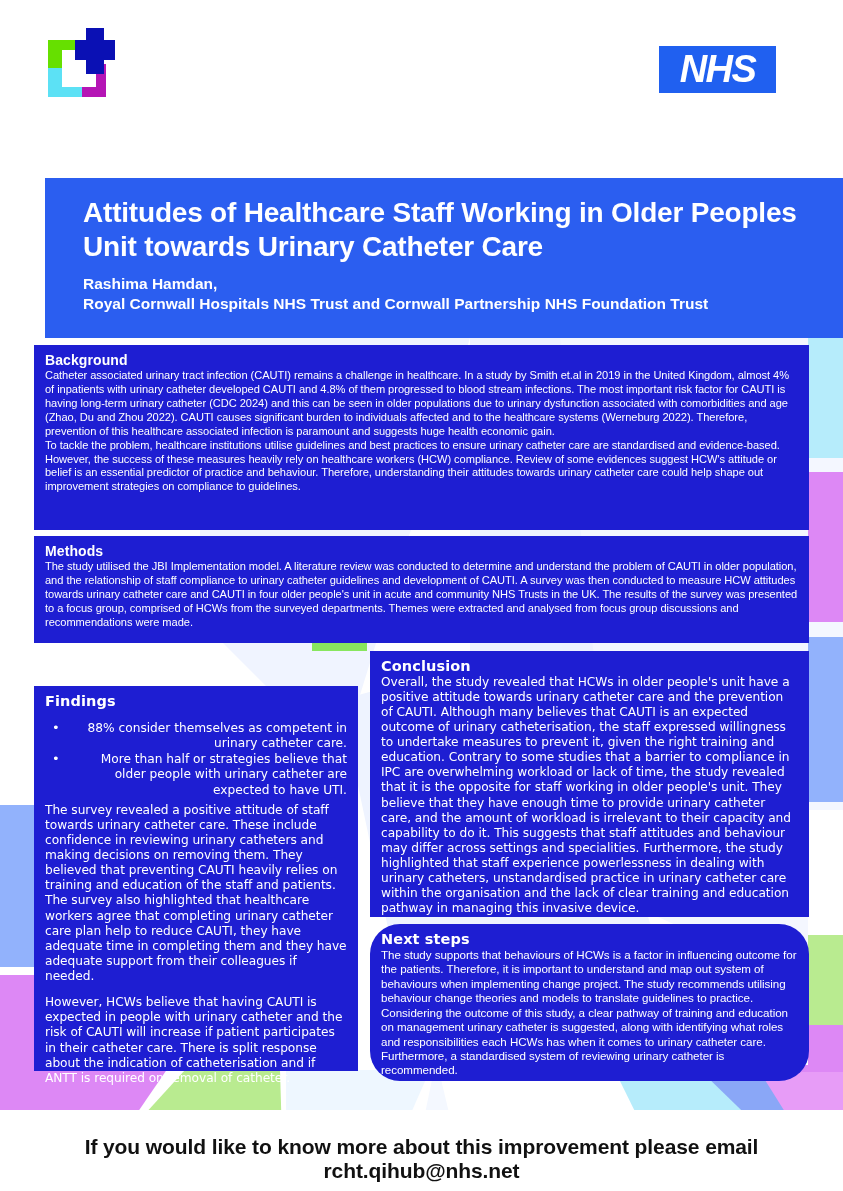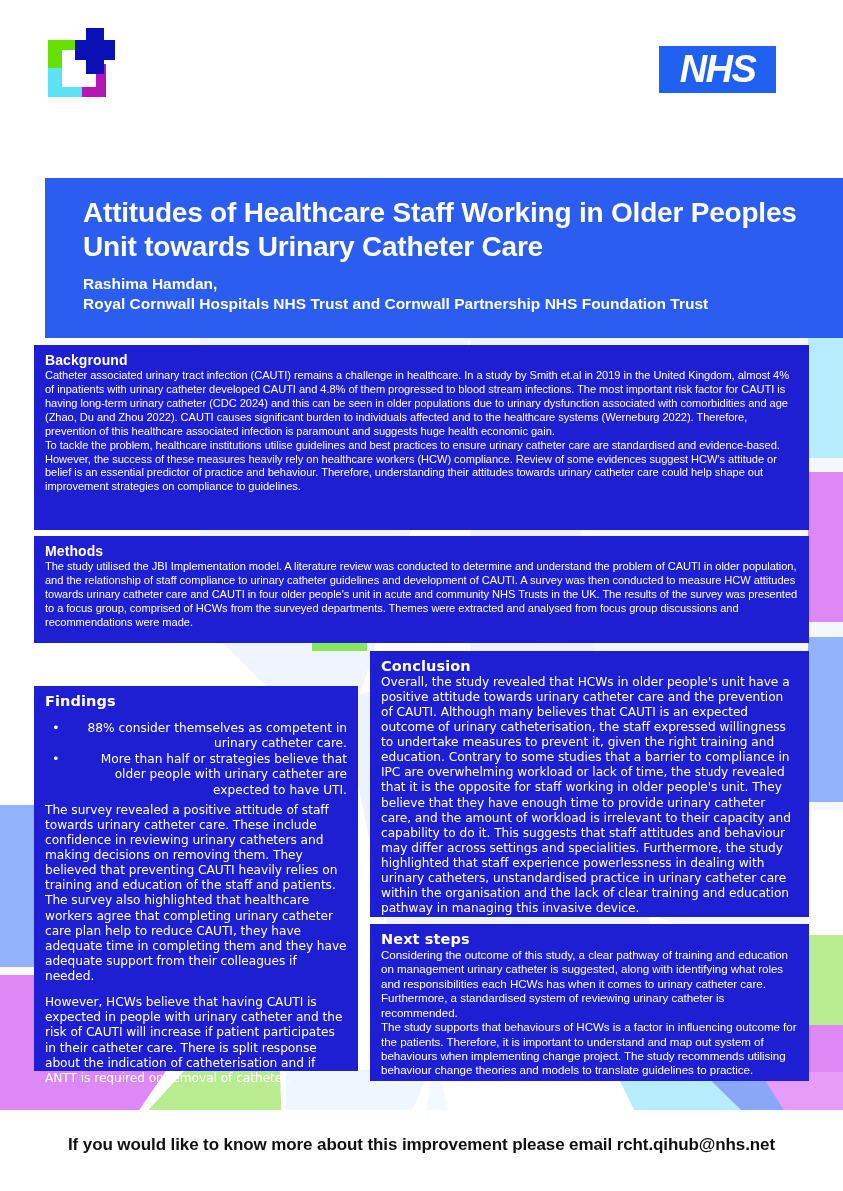--- a/index.html
+++ b/index.html
@@ -155,32 +155,32 @@
     top: -1px;
     font-size: 13px;
   }
   #panel-findings .para { margin-bottom: 11px; }
 
   #panel-conclusion { left: 370px; top: 651px; width: 439px; height: 266px;
                       font-family: "DejaVu Sans", sans-serif; }
   #panel-conclusion h2 { font-size: 14.5px; }
   #panel-conclusion p { font-size: 12.2px; line-height: 1.235; }
 
-  #panel-nextsteps  { left: 370px; top: 924px; width: 439px; height: 157px; }
+  #panel-nextsteps  { left: 370px; top: 924px; width: 439px; height: 157px; border-radius: 30px; }
   #panel-nextsteps h2 { font-size: 14.5px; font-family: "DejaVu Sans", sans-serif; }
   #panel-nextsteps p { font-size: 11.6px; line-height: 1.245; font-stretch: condensed; }
 
   
   .footer {
     position: absolute;
     left: 0;
     top: 1135px;
     width: 843px;
     text-align: center;
-    font-size: 17px;
+    font-size: 21px;
     font-weight: bold;
     color: #111111;
     letter-spacing: -0.1px;
     z-index: 40;
   }
   .footer-white {
     position: absolute;
     left: 0; top: 1110px;
     width: 843px; height: 81px;
     background: #ffffff;
@@ -277,20 +277,20 @@
     <p>However, HCWs believe that having CAUTI is expected in people with urinary catheter and the risk of CAUTI will increase if patient participates in their catheter care. There is split response about the indication of catheterisation and if ANTT is required on removal of catheter.</p>
   </div>
 
   <div class="panel" id="panel-conclusion">
     <h2>Conclusion</h2>
     <p>Overall, the study revealed that HCWs in older people's unit have a positive attitude towards urinary catheter care and the  prevention of CAUTI. Although many believes that CAUTI is an expected outcome of urinary catheterisation, the staff expressed willingness to undertake measures to prevent it, given the right training and education. Contrary to some studies that a barrier to compliance in IPC are overwhelming workload or lack of time, the study revealed that it is the opposite for staff working in older people's unit. They believe that they have enough time to provide urinary catheter care, and the amount of workload is irrelevant to their capacity and capability to do it. This suggests that staff attitudes and behaviour may differ across settings and specialities. Furthermore, the study highlighted that staff experience powerlessness in dealing with urinary catheters, unstandardised practice in urinary catheter care within the organisation and the lack of clear training and education pathway in managing this invasive device.</p>
   </div>
 
   <div class="panel" id="panel-nextsteps">
     <h2>Next steps</h2>
+    <p>The study supports that behaviours of HCWs is a factor in influencing outcome for the patients. Therefore, it is important to understand and map out system of behaviours when implementing change project. The study recommends utilising behaviour change theories and models to translate guidelines to practice.</p>
     <p>Considering the outcome of this study, a clear pathway of training and education on management urinary catheter is suggested, along with identifying what roles and responsibilities each HCWs has when it comes to urinary catheter care. Furthermore, a standardised system of reviewing urinary catheter is recommended.</p>
-    <p>The study supports that behaviours of HCWs is a factor in influencing outcome for the patients. Therefore, it is important to understand and map out system of behaviours when implementing change project. The study recommends utilising behaviour change theories and models to translate guidelines to practice.</p>
   </div>
 
   <div class="footer-white"></div>
   <div class="footer">If you would like to know more about this improvement please email rcht.qihub@nhs.net</div>
 
 </div>
 
 </body></html>

